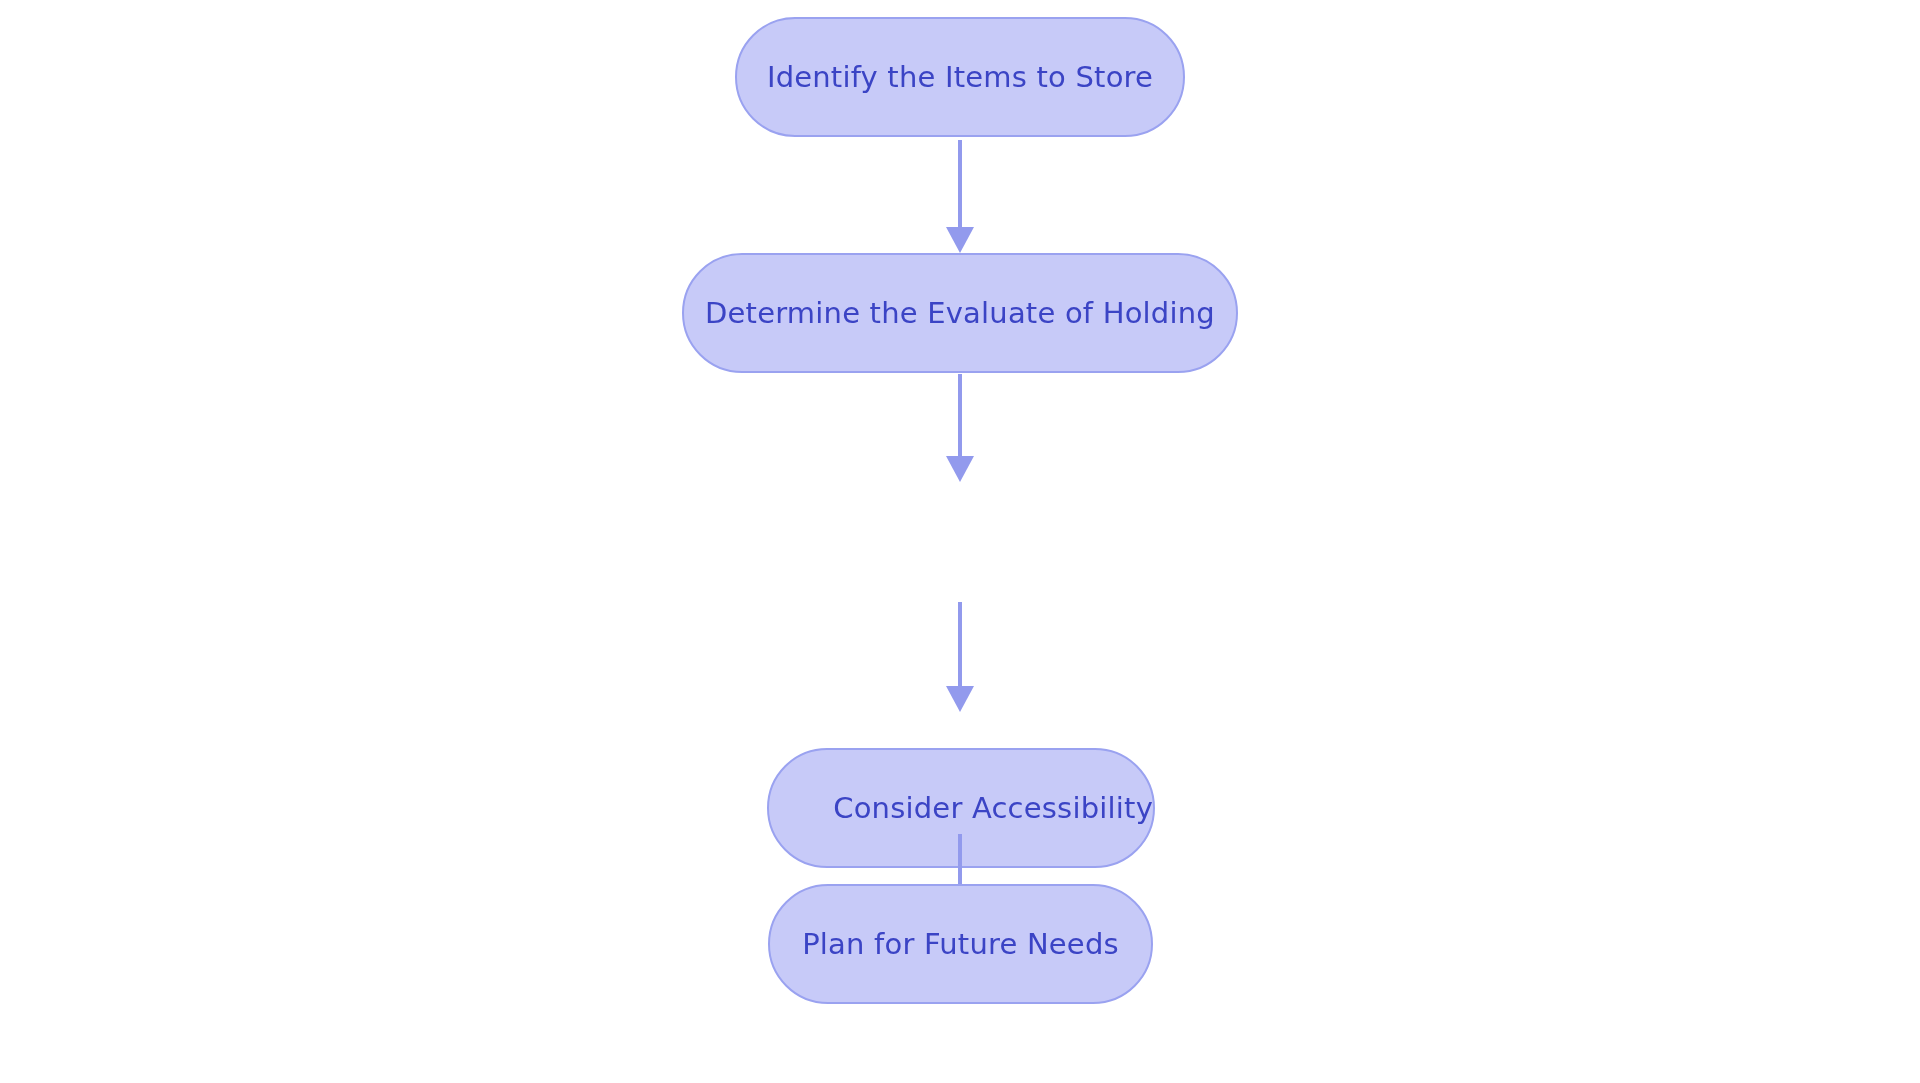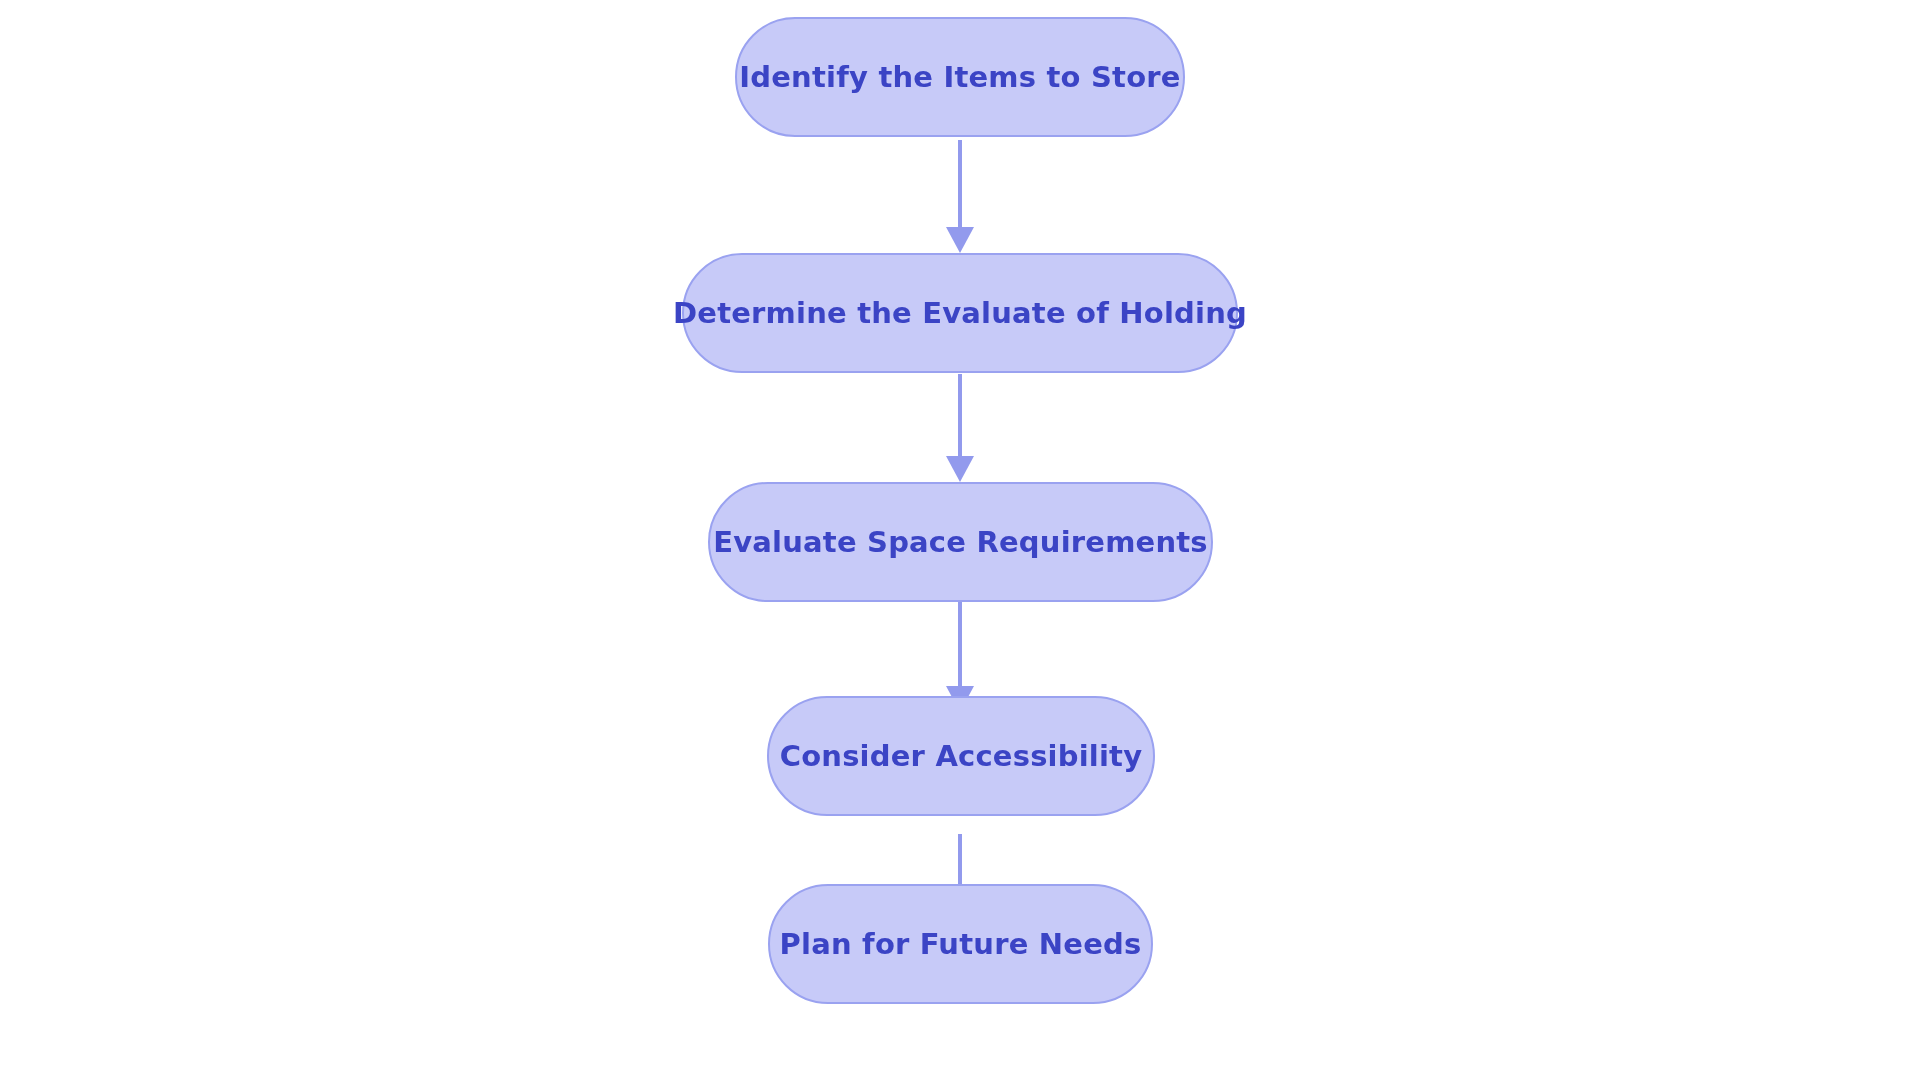--- a/index.html
+++ b/index.html
@@ -2,21 +2,21 @@
 <html style="--bg: #ffffff; --node-fill: #c7caf8; --node-border: #9aa2f0; --text-color: #3b44c5; --arrow-color: #929aed;"><head>
 <meta charset="utf-8">
 <style>
   :root {
     --bg: #ffffff;
     --node-fill: #c7caf8;
     --node-border: #9aa2f0;
     --text-color: #3b44c5;
     --arrow-color: #929aed;
   }
-  * { margin: 0; padding: 0; box-sizing: border-box; font-weight: bold; }
+  * { margin: 0; padding: 0; box-sizing: border-box; }
   html, body {
     width: 1920px;
     height: 1083px;
     background: var(--bg);
     overflow: hidden;
     font-family: "DejaVu Sans", "Liberation Sans", sans-serif;
   }
   .canvas {
     position: relative;
     width: 1920px;
@@ -33,21 +33,21 @@
     align-items: center;
     justify-content: center;
     color: var(--text-color);
     font-size: 29px;
     letter-spacing: 0.2px;
     white-space: nowrap;
   }
   .node-1 { left: 735px; top: 17px;  width: 450px; }
   .node-2 { left: 682px; top: 253px; width: 556px; }
   .node-3 { left: 708px; top: 482px; width: 505px; }
-  .node-4 { left: 767px; top: 696px; width: 388px; }
+  .node-4 { left: 767px; top: 748px; width: 388px; justify-content: flex-end; }
   .node-5 { left: 768px; top: 884px; width: 385px; }
 
   .arrow {
     position: absolute;
     left: 946px;   
     width: 28px;
   }
   .arrow-1 { top: 140px; height: 113px; }
   .arrow-2 { top: 374px; height: 108px; }
   .arrow-3 { top: 602px; height: 110px; }
@@ -87,23 +87,20 @@
 
   <div class="flow-node node-2">
     <span>Determine the Evaluate of Holding</span>
   </div>
 
   <div class="arrow arrow-2">
     <div class="shaft"></div>
     <div class="head"></div>
   </div>
 
-  <div class="flow-node node-3">
-    <span>Evaluate Space Requirements</span>
-  </div>
 
   <div class="arrow arrow-3">
     <div class="shaft"></div>
     <div class="head"></div>
   </div>
 
   <div class="flow-node node-4">
     <span>Consider Accessibility</span>
   </div>
 

